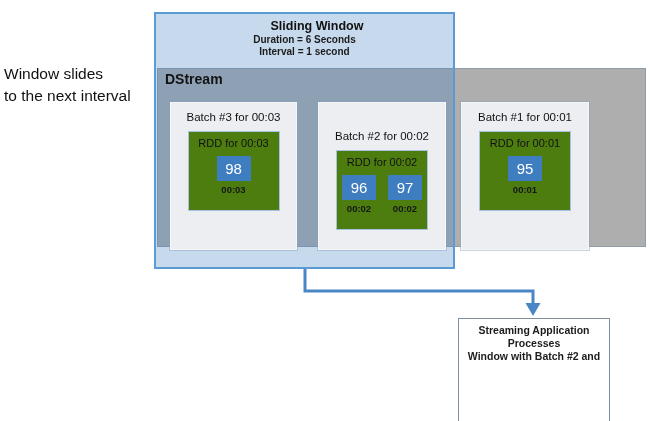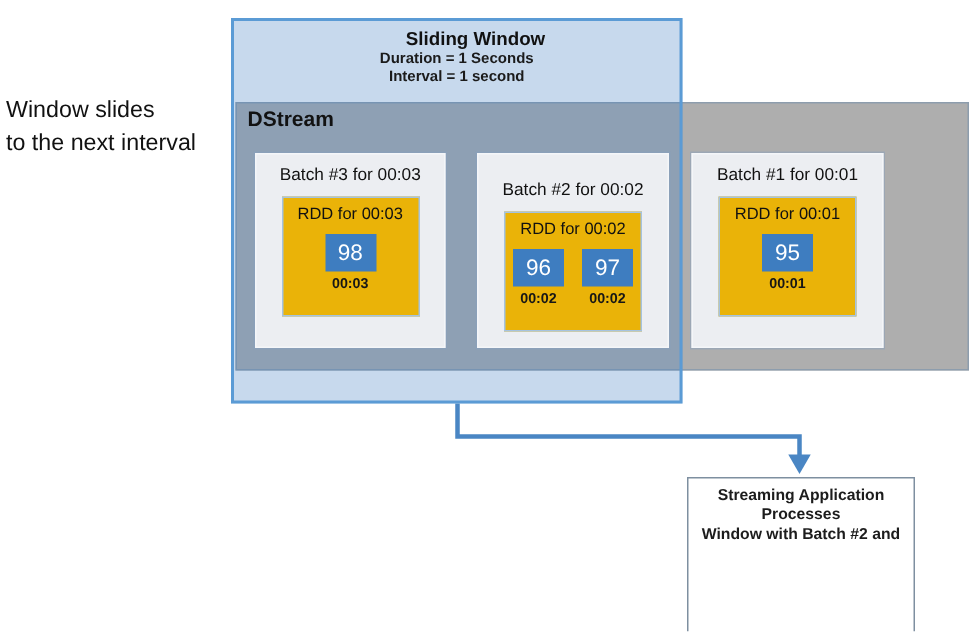--- a/index.html
+++ b/index.html
@@ -44,35 +44,35 @@
     border: 2px solid #5b9bd5;
     z-index: 2;
     text-align: center;
   }
   .window-title { margin-top: 5px; font-size: 12.5px; font-weight: 700; color: #111; margin-left: 25px; }
   .window-sub   { margin-top: 1px; font-size: 10px; font-weight: 600; color: #1b1b1b; }
 
   
   .batch {
     position: absolute;
-    top: 102px; height: 130px;
+    top: 102px; height: 148px;
     background: #eceef2;
     border: 1px solid #f4f6f9;
     box-shadow: 0 0 0 1px rgba(135, 160, 190, 0.45);
     z-index: 3;
     display: flex; flex-direction: column; align-items: center;
   }
   .batch-3 { left: 170px; width: 127px; }
   .batch-2 { left: 318px; width: 128px; justify-content: center; }
   .batch-1 { left: 461px; width: 128px; }
   .batch-title { margin-top: 8px; font-size: 11.5px; color: #111; }
 
   .rdd {
     margin-top: 8px; width: 92px; height: 80px;
-    background: #eab308; border: 1px solid #a5c3e0;
+    background: #4d7c0f; border: 1px solid #a5c3e0;
     display: flex; flex-direction: column; align-items: center;
   }
   .rdd-title { margin-top: 5px; font-size: 11px; color: #111; }
   .chips { margin-top: 7px; display: flex; gap: 12px; }
   .chip-col { display: flex; flex-direction: column; align-items: center; gap: 3px; }
   .chip {
     width: 34px; height: 25px;
     background: #3e7dc0; color: #ffffff;
     font-size: 15px;
     display: flex; align-items: center; justify-content: center;
@@ -114,21 +114,21 @@
   <div class="left-note">
     <div>Window slides</div>
     <div>to the next interval</div>
   </div>
 
   <div class="dstream"></div>
   <div class="dstream-label">DStream</div>
 
   <div class="window">
     <div class="window-title">Sliding Window</div>
-    <div class="window-sub">Duration = 1 Seconds</div>
+    <div class="window-sub">Duration = 6 Seconds</div>
     <div class="window-sub">Interval = 1 second</div>
   </div>
 
   <div class="batch batch-3">
     <div class="batch-title">Batch #3 for 00:03</div>
     <div class="rdd">
       <div class="rdd-title">RDD for 00:03</div>
       <div class="chips">
         <div class="chip-col">
           <div class="chip">98</div>

